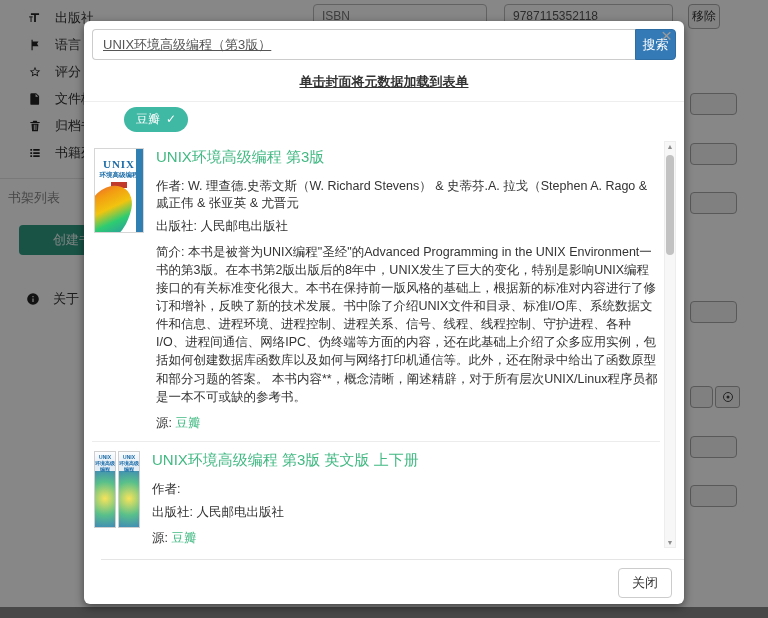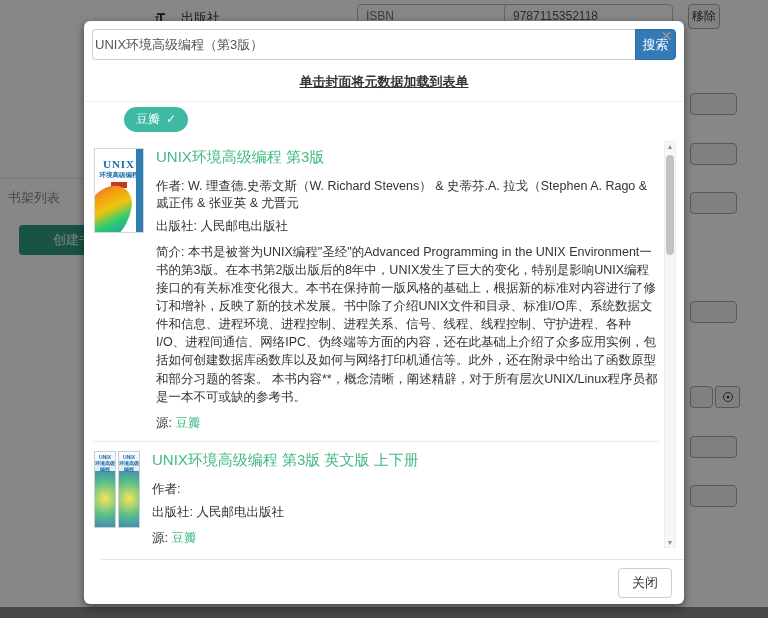--- a/index.html
+++ b/index.html
@@ -4,21 +4,21 @@
 <style>
   * { margin:0; padding:0; box-sizing:border-box; }
   html,body { width:768px; height:618px; overflow:hidden; }
   body { font-family:"Liberation Sans","DejaVu Sans",sans-serif; background:#fff; position:relative; color:#333; }
 
   
   .page { position:absolute; inset:0; background:#fff; }
   .bottom-strip { position:absolute; left:0; right:0; bottom:0; height:11px; background:#888; }
 
   .sidebar { position:absolute; left:0; top:0; width:220px; height:607px; background:#fff; padding-top:4px; }
-  .side-item { display:flex; align-items:center; height:27px; padding-left:27px; font-size:13px; color:#333; cursor:pointer;justify-content:flex-end; }
+  .side-item { display:flex; align-items:center; height:27px; padding-left:27px; font-size:13px; color:#333; cursor:pointer; }
   .side-item .ic { width:15px; height:15px; margin-right:13px; display:inline-flex; align-items:center; justify-content:center; color:#222; }
   .side-item .ic svg { width:14px; height:14px; fill:#222; }
   .side-divider { border-top:1px solid #e5e5e5; margin:12px 0 10px 0; }
   .side-section { font-size:13px; color:#8a8a8a; padding-left:8px; margin-top:2px; }
   .create-shelf { display:block; margin:18px 0 0 19px; width:120px; height:30px; background:#2f9d85; color:#eaf7f2; border:none; border-radius:4px; font-size:13px; }
   .about-row { margin-top:30px; }
 
   .top-field { position:absolute; height:24px; background:#fdfdfd; border:1px solid #b9b9b9; border-radius:4px; font-size:12px; color:#777; padding:0 8px; line-height:22px; overflow:hidden; white-space:nowrap; }
   .top-btn { position:absolute; height:25px; background:#f5f5f5; border:1px solid #adadad; border-radius:4px; font-size:12px; color:#333; text-align:center; line-height:23px; }
   .r-field { position:absolute; left:690px; width:47px; height:22px; background:#f2f2f2; border:1px solid #a9a9a9; border-radius:4px; }
@@ -26,21 +26,21 @@
   .r-iconbtn svg { width:12px; height:12px; }
 
   
   .backdrop { position:absolute; inset:0; background:rgba(0,0,0,0.47); z-index:10; }
 
   
   .modal { position:absolute; left:84px; top:21px; width:600px; height:583px; background:#fff; border-radius:6px; box-shadow:0 3px 9px rgba(0,0,0,.5); z-index:20; }
   .modal-close { position:absolute; top:5px; right:12px; font-size:19px; color:#9b9b9b; line-height:1; cursor:pointer; background:none; border:none; }
   .modal-title { text-align:center; padding-top:10px; font-size:15px; color:#333; }
   .search-row { display:flex; margin:8px 8px 0 8px; }
-  .search-input { flex:1; height:31px; border:1px solid #ccc; border-right:none; border-radius:4px 0 0 4px; padding:0 2px; font-size:13px; color:#555; outline:none; font-family:inherit; }
+  .search-input { flex:1; height:31px; border:1px solid #ccc; border-right:none; border-radius:4px 0 0 4px; padding:0 10px; font-size:13px; color:#555; outline:none; font-family:inherit;text-decoration:underline; }
   .search-btn { width:41px; height:31px; background:#337ab7; color:#fff; border:1px solid #2e6da4; border-radius:0 4px 4px 0; font-size:13px; font-family:Liberation Sans, sans-serif; }
   .hint { text-align:center; font-size:13px; font-weight:bold; color:#333; margin-top:13px;text-decoration:underline; }
   .sep { border:none; border-top:1px solid #eee; margin:10px 0 0 0; }
   .badge-row { text-align:left; margin-top:5px;margin-left:40px; }
   .provider-badge { display:inline-block; background:#3fb8a4; color:#fff; font-size:12px; padding:4px 12px; border-radius:14px; }
   .provider-badge .chk { font-weight:bold; margin-left:6px; }
 
   .results { position:relative; margin:7px 8px 0 8px; height:411px; overflow:hidden; padding-right:16px; }
   .ritem { display:flex; padding:9px 2px 9px 2px; border-bottom:1px solid #ececec; }
   .rbody { flex:1; min-width:0; }
@@ -133,21 +133,21 @@
     <div class="side-item about-row" style="padding-left:25px;">
       <span class="ic">
           <svg viewBox="0 0 24 24">
             <path d="M12 2a10 10 0 1 0 0 20 10 10 0 0 0 0-20zm-1 5h2v2h-2V7zm0 4h2v6h-2v-6z"></path>
           </svg>
         </span>
       <span>关于</span>
     </div>
   </div>
 
-  <div class="top-field" style="left:313px; top:4px; width:174px;margin-left:44px;">ISBN</div>
+  <div class="top-field" style="left:313px; top:4px; width:174px;">ISBN</div>
   <div class="top-field" style="left:504px; top:4px; width:169px; color:#555;">9787115352118</div>
   <button class="top-btn" style="left:688px; top:4px; width:32px;">移除</button>
 
   <div class="r-field" style="top:93px;"></div>
   <div class="r-field" style="top:143px;"></div>
   <div class="r-field" style="top:192px;"></div>
   <div class="r-field" style="top:301px;"></div>
   <div class="r-field" style="top:386px; width:23px;"></div>
   <div class="r-iconbtn" style="top:386px;">
     <svg viewBox="0 0 24 24">

